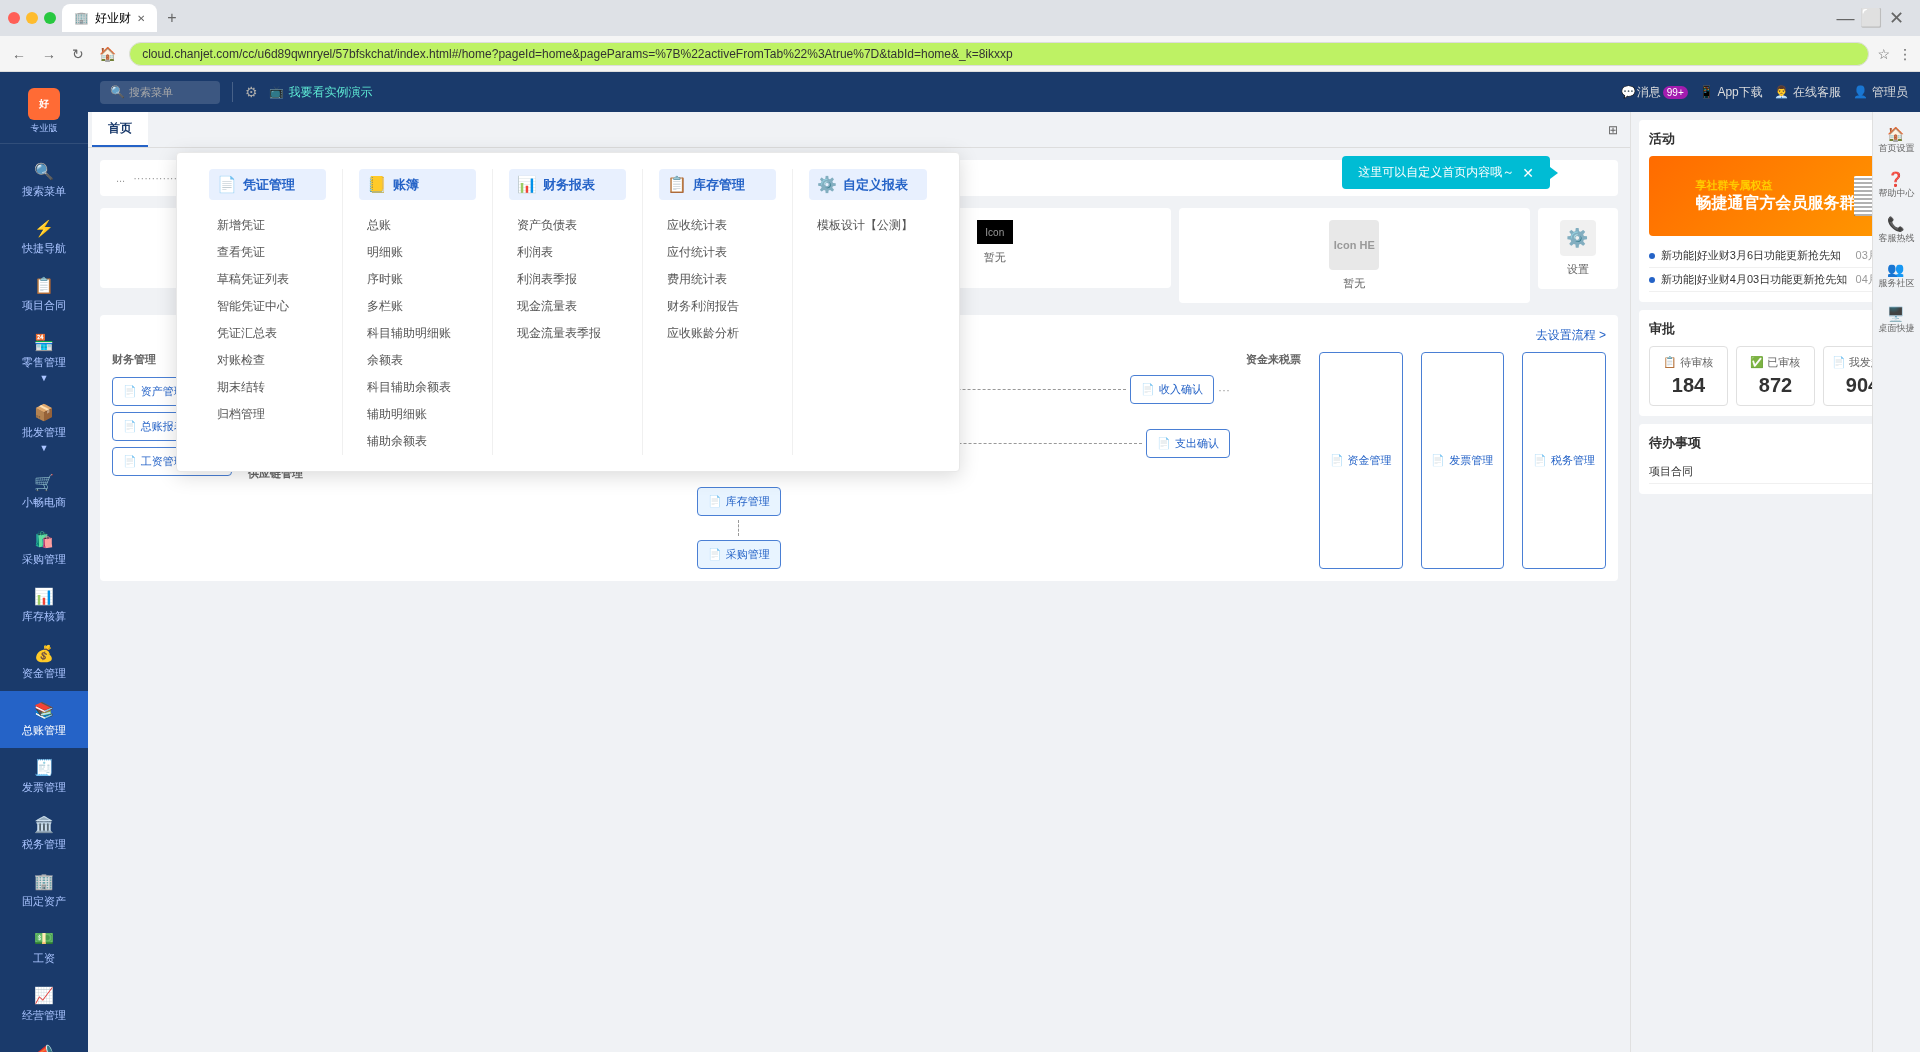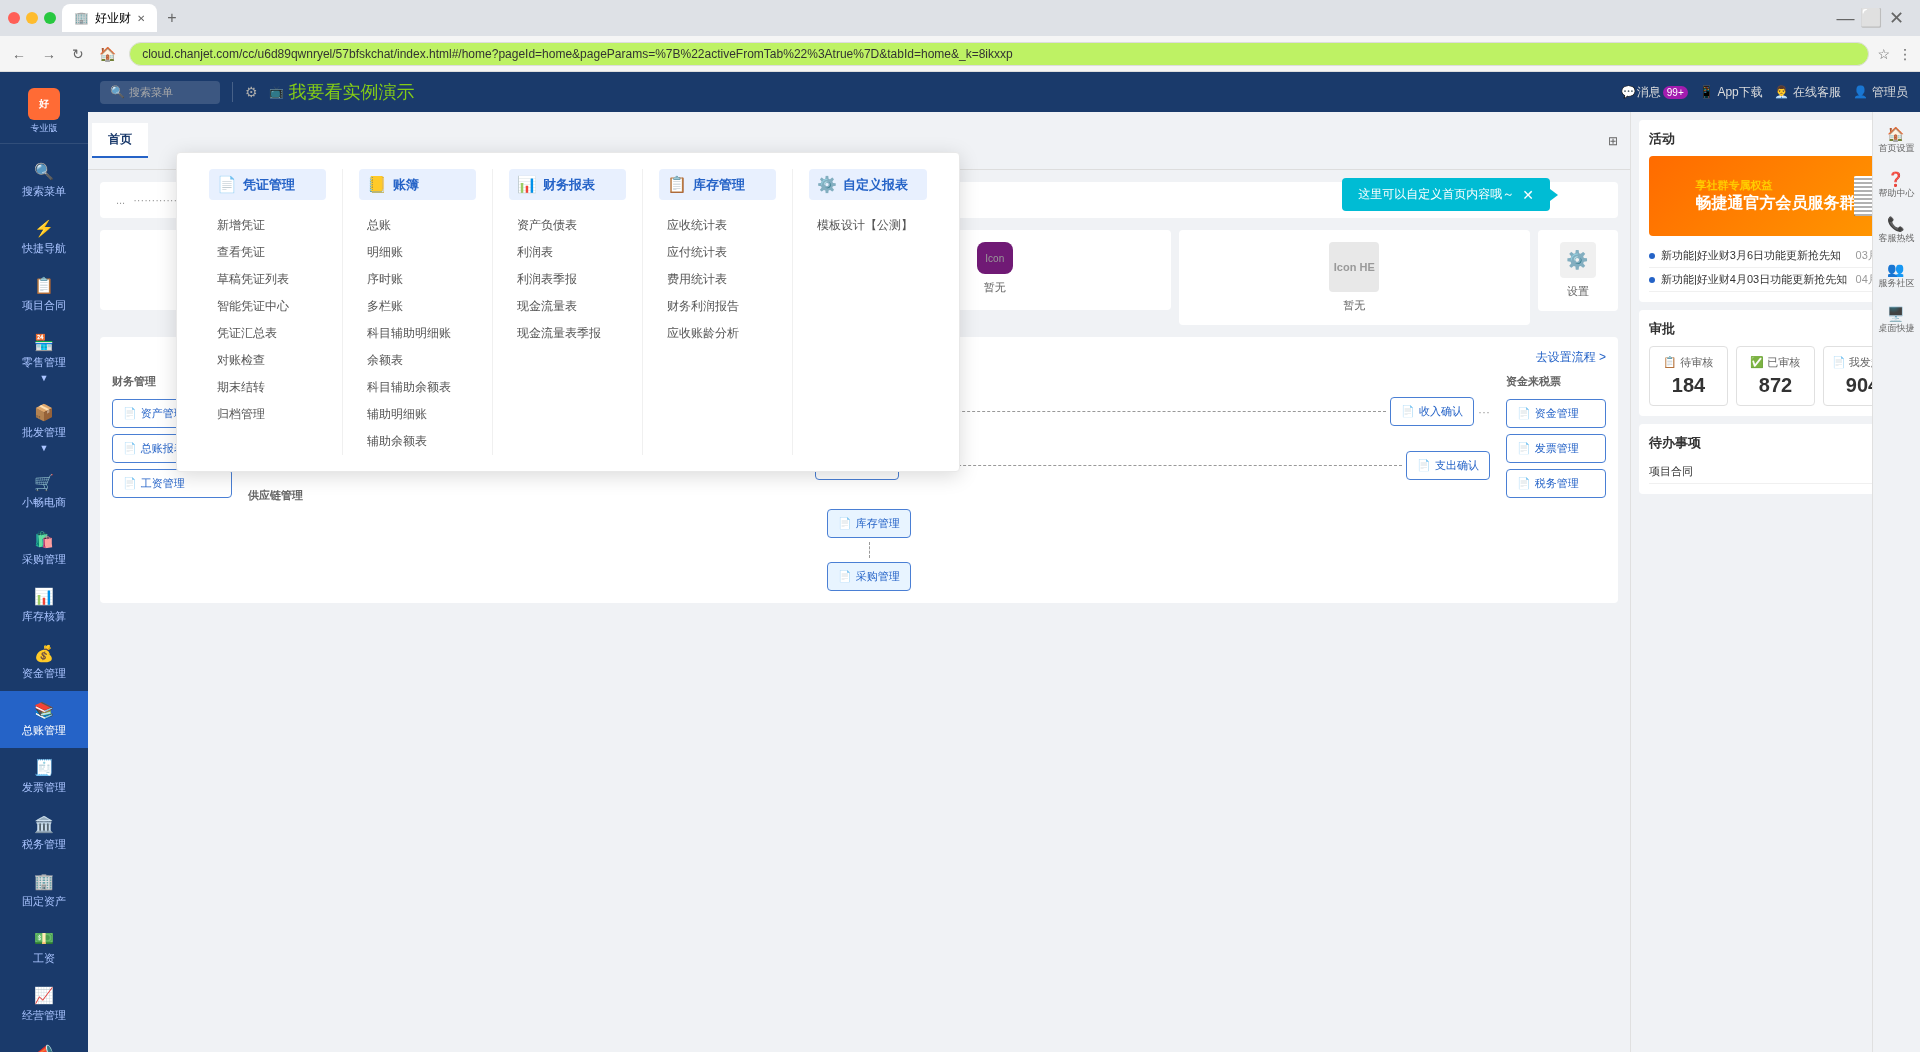--- a/index.html
+++ b/index.html
@@ -44,39 +44,39 @@
     .top-nav-right { margin-left: auto; display: flex; align-items: center; gap: 12px; font-size: 12px; color: #ddd; }
     .badge { background: #a21caf; color: white; border-radius: 8px; padding: 1px 4px; font-size: 10px; margin-left: 2px; }
     
     
     .content-area { flex: 1; display: flex; overflow: hidden; position: relative; }
     
     
     .left-panel { flex: 1; display: flex; flex-direction: column; overflow: hidden; background: #f0f2f5; }
     
     
-    .tab-strip { background: #f0f2f5; display: flex; align-items: center; border-bottom: 1px solid #ddd; padding: 11px 4px; }
+    .tab-strip { background: #f0f2f5; display: flex; align-items: center; border-bottom: 1px solid #ddd; padding: 0 4px; }
     .page-tab { padding: 8px 16px; cursor: pointer; font-size: 12px; color: #666; border-bottom: 2px solid transparent; }
     .page-tab.active { color: #1a3a6b; border-bottom: 2px solid #2563c7; background: white; font-weight: bold; }
     .tab-right { margin-left: auto; display: flex; align-items: center; gap: 8px; padding: 4px 8px; }
     
     
     .page-content { flex: 1; overflow-y: auto; padding: 12px; position: relative; }
     
     
     .customize-banner { position: absolute; top: 8px; right: 80px; background: #00bcd4; color: white; padding: 8px 16px; border-radius: 4px; font-size: 12px; display: flex; align-items: center; gap: 8px; z-index: 5; }
     .banner-close { cursor: pointer; font-size: 14px; }
     
     
     .steps-bar { background: white; border-radius: 4px; padding: 10px 16px; margin-bottom: 12px; display: flex; align-items: center; gap: 4px; font-size: 11px; color: #666; overflow: hidden; }
     .step-item { display: flex; align-items: center; gap: 4px; white-space: nowrap; }
     .step-num { background: #2563c7; color: white; border-radius: 50%; width: 16px; height: 16px; display: flex; align-items: center; justify-content: center; font-size: 10px; flex-shrink: 0; }
     .step-dot { color: #999; margin: 0 4px; }
     .icon-card { background: white; border-radius: 4px; padding: 12px; display: flex; flex-direction: column; align-items: center; gap: 6px; cursor: pointer; flex: 1; min-height: 80px; }
-    .icon-placeholder { width: 36px; height: 32px; background: #701a75; border-radius: 8px; display: flex; align-items: center; justify-content: center; font-size: 10px; color: #999; }
+    .icon-placeholder { width: 36px; height: 24px; background: #000000; border-radius: 0; display: flex; align-items: center; justify-content: center; font-size: 10px; color: #999; }
     .icon-label { font-size: 11px; color: #666; }
     .settings-icon-card { background: white; border-radius: 4px; padding: 12px; display: flex; flex-direction: column; align-items: center; gap: 6px; cursor: pointer; width: 80px; }
     
     
     .right-sidebar { width: 290px; background: #f0f2f5; display: flex; flex-direction: column; gap: 8px; padding: 8px; overflow-y: auto; border-left: 1px solid #e0e0e0; }
     
     
     .card { background: white; border-radius: 4px; padding: 10px; }
     .card-title { font-size: 13px; font-weight: bold; color: #333; margin-bottom: 8px; }
     .activity-img { width: 100%; height: 80px; background: linear-gradient(135deg, #ff6b00, #ff9900); border-radius: 4px; display: flex; align-items: center; justify-content: center; color: white; font-size: 14px; font-weight: bold; margin-bottom: 8px; position: relative; overflow: hidden; }
@@ -235,21 +235,21 @@
 
     <div class="top-nav">
       <div class="search-box">
         <span>🔍</span>
         <span style="color:#aaa;font-size:11px;">搜索菜单</span>
       </div>
       <div style="width:1px;height:20px;background:rgba(255,255,255,0.2);"></div>
       <span style="font-size:14px;color:#aaa;">⚙</span>
       <div style="display:flex;align-items:center;gap:4px;cursor:pointer;">
         <span style="font-size:12px;">📺</span>
-        <span style="color:#84cc16;font-size:18px;text-align:center;">我要看实例演示</span>
+        <span style="color:#5eead4;font-size:12px;text-align:center;">我要看实例演示</span>
       </div>
       <div class="top-nav-right">
         <div style="cursor:pointer;display:flex;align-items:center;">
           <span>💬</span>
           <span>消息</span>
           <span class="badge">99+</span>
         </div>
         <div style="cursor:pointer;">
           <span>📱</span>
           <span>App下载</span>
@@ -393,21 +393,21 @@
                     <span>库存管理</span>
                   </div>
                   <div style="border-left:1px dashed #999;height:16px;"></div>
                   <div class="flow-box" style="background:#e8f4ff;border-color:#4a7fd4;">
                     <span>📄</span>
                     <span>采购管理</span>
                   </div>
                 </div>
               </div>
 
-              <div style="min-width:100px;display:flex;flex-direction:column;gap:6px;">
+              <div style="min-width:100px;display:flex;flex-direction:row;gap:18px;">
                 <div style="font-size:11px;color:#666;font-weight:bold;margin-bottom:4px;">资金来税票</div>
                 <div class="flow-box">
                   <span>📄</span>
                   <span>资金管理</span>
                 </div>
                 <div class="flow-box">
                   <span>📄</span>
                   <span>发票管理</span>
                 </div>
                 <div class="flow-box">

